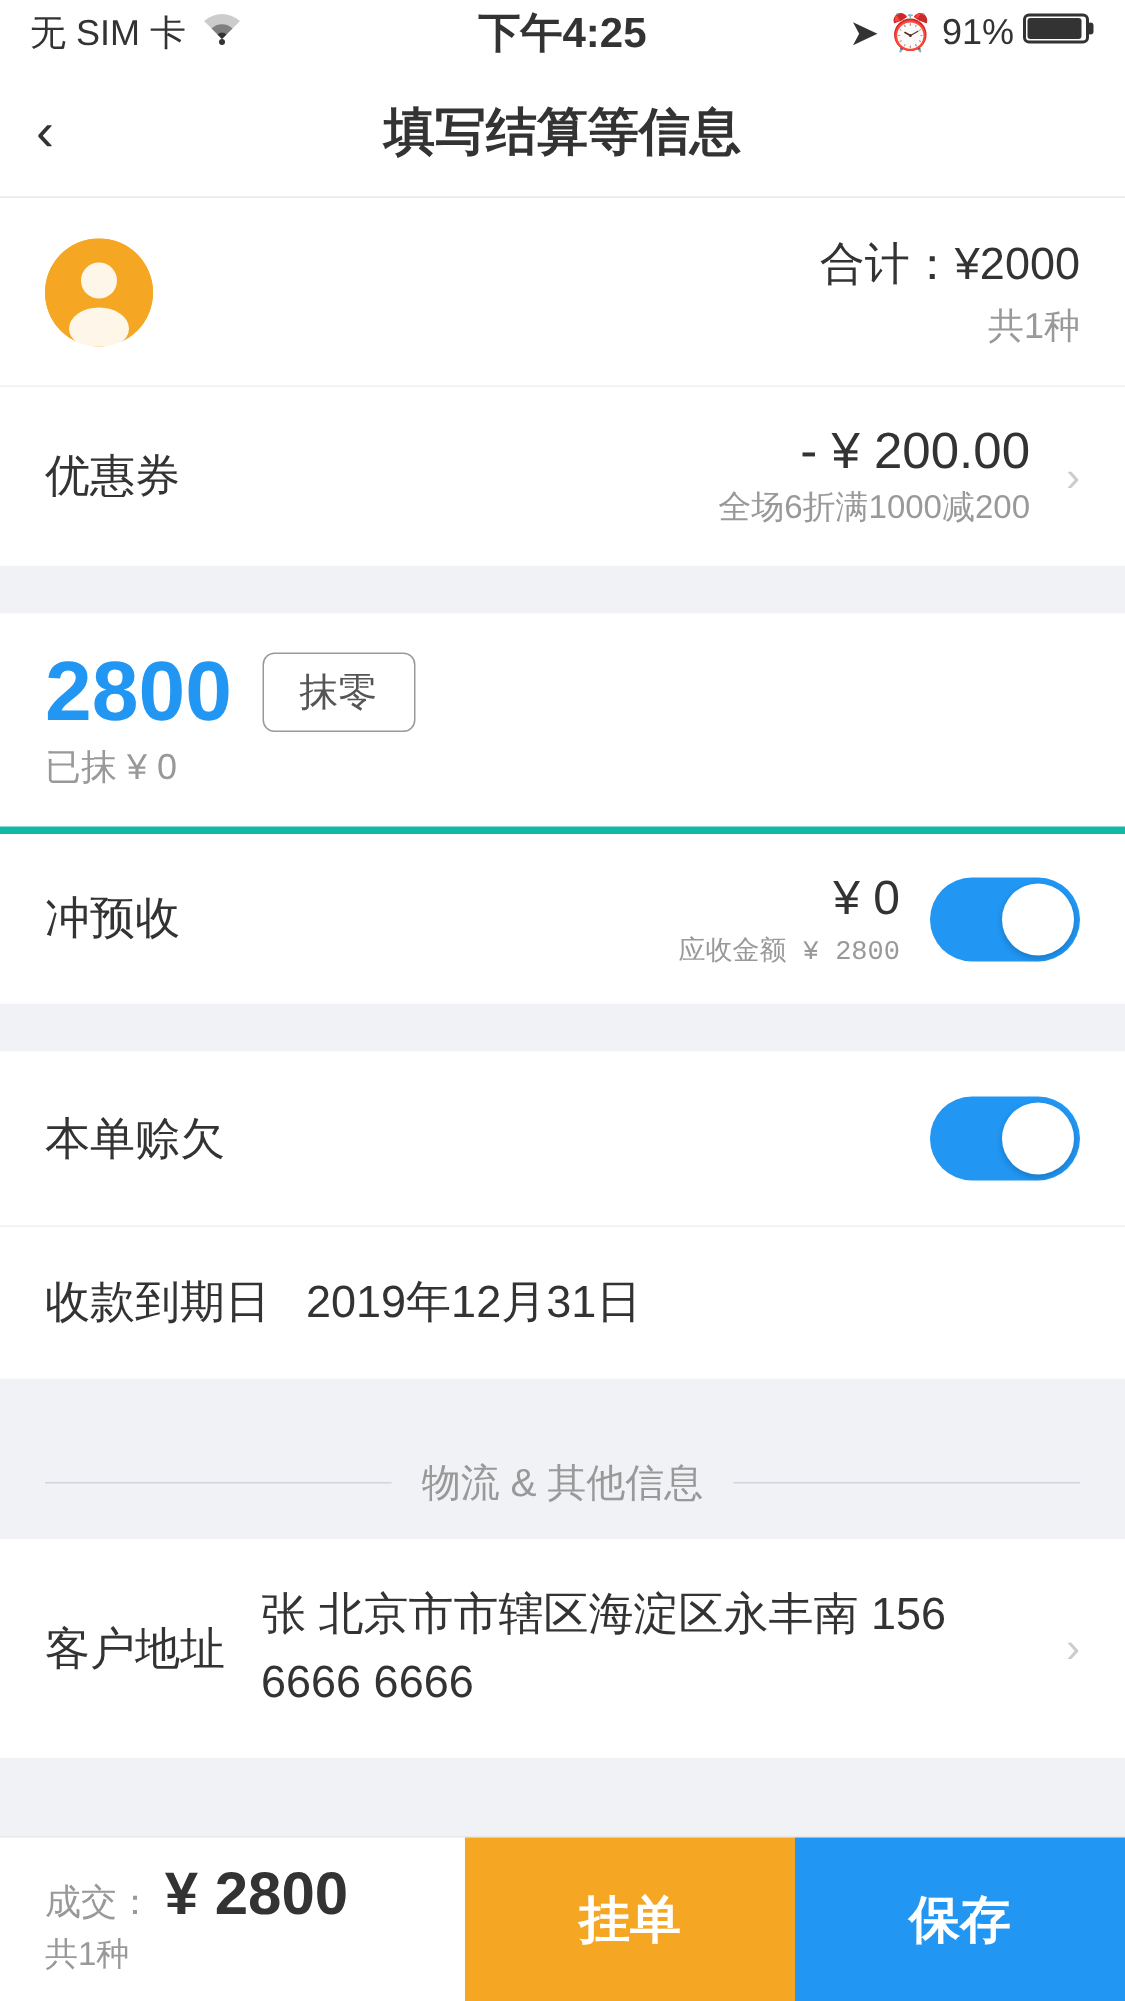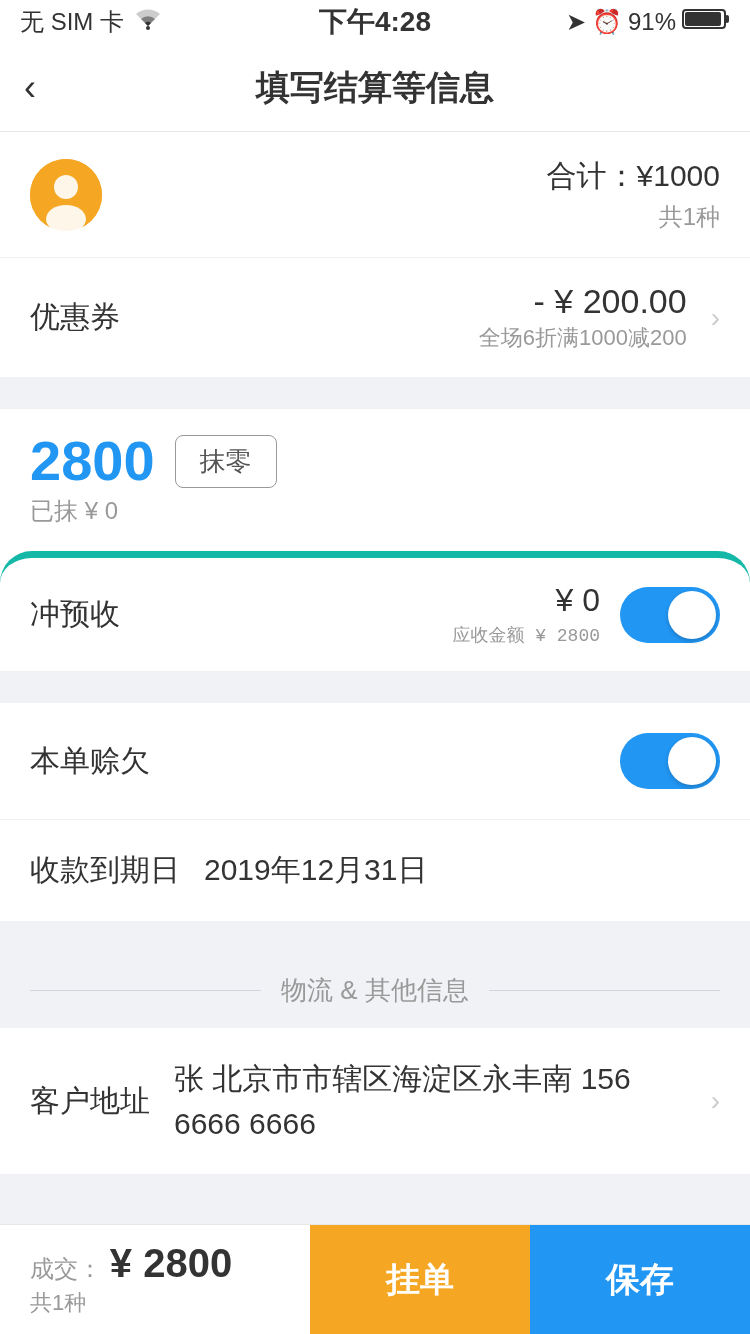--- a/index.html
+++ b/index.html
@@ -201,22 +201,21 @@
       text-align: left;
     }
 
     
     .prepay-row {
       display: flex;
       align-items: center;
       justify-content: space-between;
       padding: 24px 30px;
       background: #fff;
-      border-top: 7px solid #14b8a6;
-      border-radius: 32px;
+      border-top: 5px solid #14b8a6;
     }
     .prepay-label {
       font-size: 30px;
       color: #333;
     }
     .prepay-right {
       display: flex;
       align-items: center;
       gap: 20px;
     }
@@ -397,21 +396,21 @@
     <span>无 SIM 卡</span>
     <span>
       <svg width="32" height="22" viewBox="0 0 32 22">
         <path d="M16 18l3-3a4 4 0 00-6 0l3 3z" fill="#333"></path>
         <path d="M16 18L9 11a10 10 0 0114 0l-7 7z" fill="#333" opacity="0.5"></path>
         <path d="M16 18L4 6a18 18 0 0124 0l-12 12z" fill="#333" opacity="0.25"></path>
         <circle cx="16" cy="20" r="2" fill="#333"></circle>
       </svg>
     </span>
   </div>
-  <div class="status-bar-center">下午4:28</div>
+  <div class="status-bar-center">下午4:25</div>
   <div class="status-bar-right">
     <span>➤</span>
     <span>⏰</span>
     <span>91%</span>
     <span>
       <svg width="48" height="24" viewBox="0 0 48 24">
         <rect x="1" y="3" width="42" height="18" rx="3" fill="none" stroke="#333" stroke-width="2"></rect>
         <rect x="43" y="8" width="4" height="8" rx="2" fill="#333"></rect>
         <rect x="3" y="5" width="36" height="14" rx="2" fill="#333"></rect>
       </svg>
@@ -430,21 +429,21 @@
       <div class="avatar-icon">
         <svg width="72" height="72" viewBox="0 0 72 72">
           <circle cx="36" cy="36" r="36" fill="#f5a623"></circle>
           <circle cx="36" cy="28" r="12" fill="rgba(255,255,255,0.9)"></circle>
           <ellipse cx="36" cy="60" rx="20" ry="14" fill="rgba(255,255,255,0.9)"></ellipse>
         </svg>
       </div>
     </div>
     <div class="customer-right">
       <div class="total">
-        <span>合计：</span><span>¥1000</span>
+        <span>合计：</span><span>¥2000</span>
       </div>
       <div class="count">共1种</div>
     </div>
   </div>
 
   <div class="coupon-row">
     <span class="coupon-label">优惠券</span>
     <div class="coupon-right">
       <div class="coupon-discount">
         <div class="amount">- ¥ 200.00</div>

